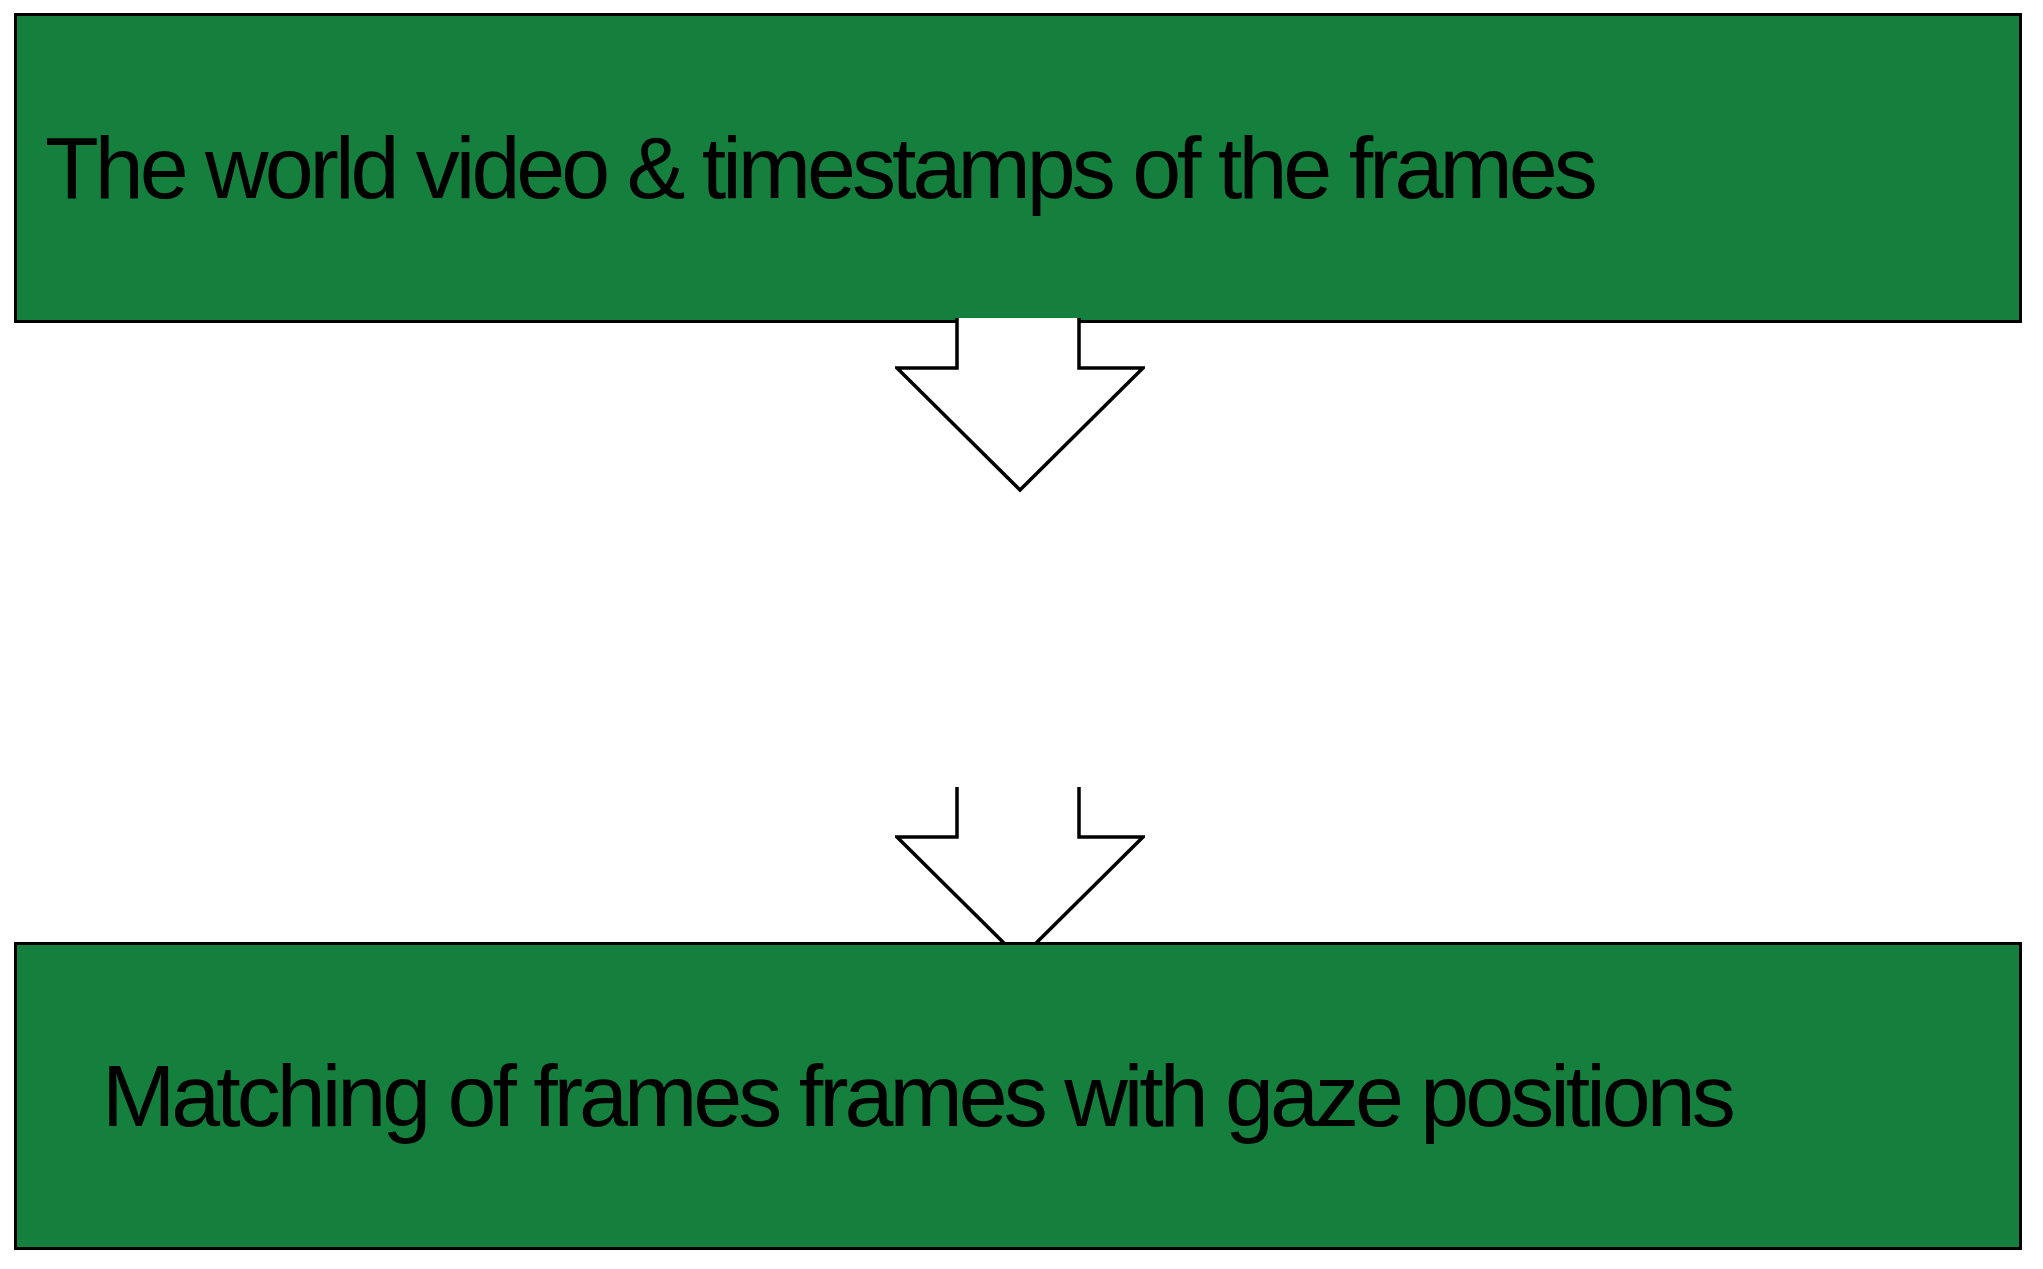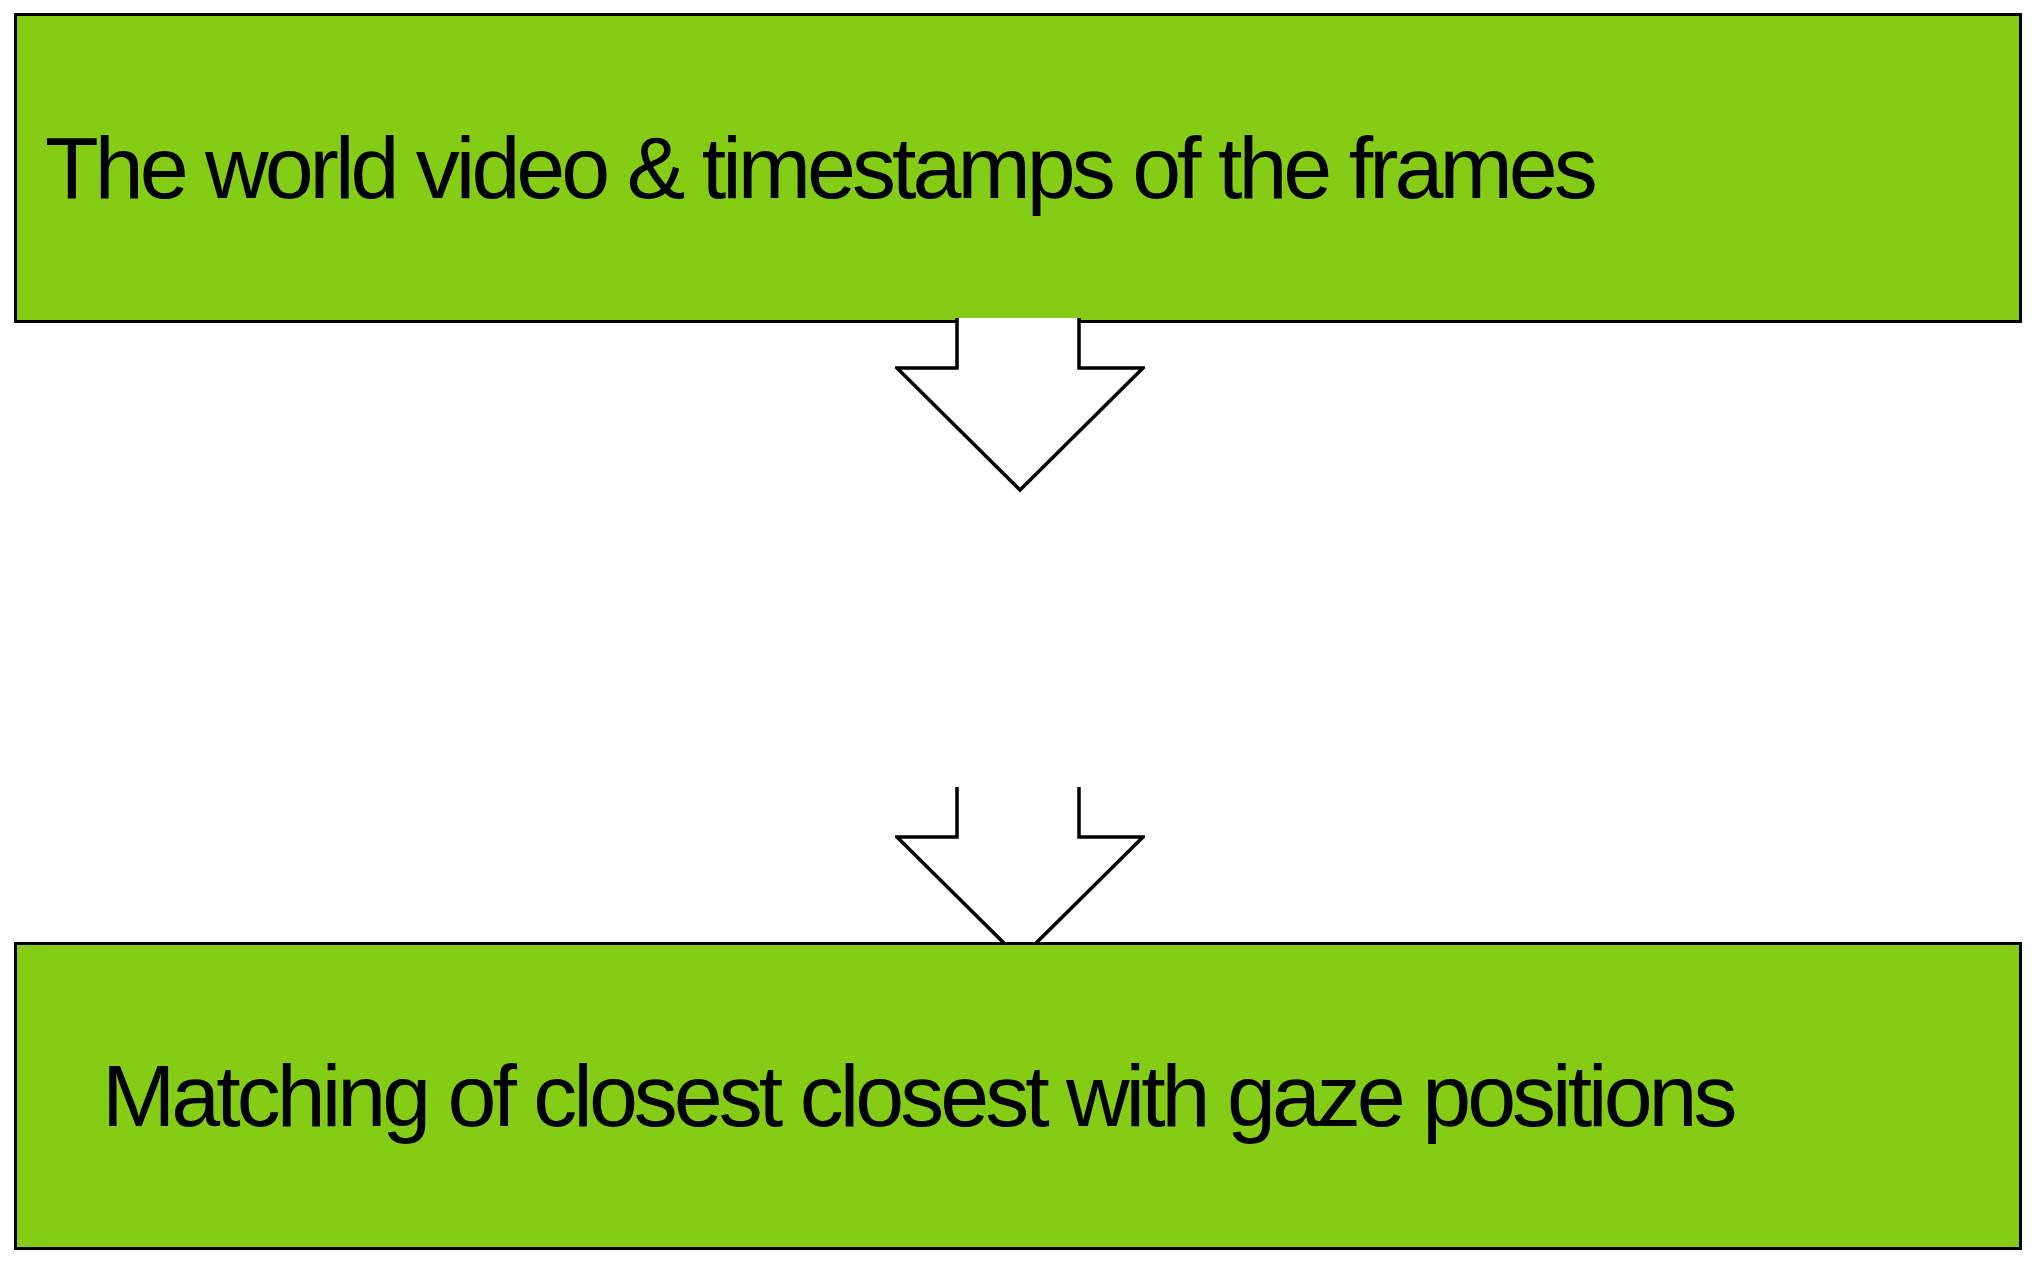--- a/index.html
+++ b/index.html
@@ -14,21 +14,21 @@
     background: #ffffff;
     overflow: hidden;
     font-family: "Liberation Sans", sans-serif;
   }
   .flow-box {
     position: absolute;
     left: 14px;
     width: 2008px;
     box-sizing: border-box;
     border: 3.5px solid #000000;
-    background: #84cc16;
+    background: #15803d;
     display: flex;
     align-items: center;
     color: #000000;
     font-size: 88px;
     letter-spacing: -4px;
     white-space: nowrap;
   }
   .flow-box.step-1 { top: 13px;  height: 310px; padding-left: 28px;  }
   .flow-box.step-2 { top: 483px; height: 309px; padding-left: 290px; }
   .flow-box.step-3 { top: 942px; height: 308px; padding-left: 85px;  }
@@ -54,16 +54,16 @@
   <svg class="flow-arrow arrow-1" viewBox="0 0 250 180" width="250" height="180" aria-hidden="true">
     <path d="M 62 0 V 50 H 2 L 125 172 L 248 50 H 184 V 0" fill="#ffffff" stroke="#000000" stroke-width="3.5" stroke-linejoin="miter" stroke-linecap="butt"></path>
   </svg>
 
 
   <svg class="flow-arrow arrow-2" viewBox="0 0 250 180" width="250" height="180" aria-hidden="true">
     <path d="M 62 0 V 50 H 2 L 125 172 L 248 50 H 184 V 0" fill="#ffffff" stroke="#000000" stroke-width="3.5" stroke-linejoin="miter" stroke-linecap="butt"></path>
   </svg>
 
   <div class="flow-box step-3">
-    <span>Matching of closest closest with gaze positions</span>
+    <span>Matching of frames frames with gaze positions</span>
   </div>
 
 </div>
 
 </body></html>

